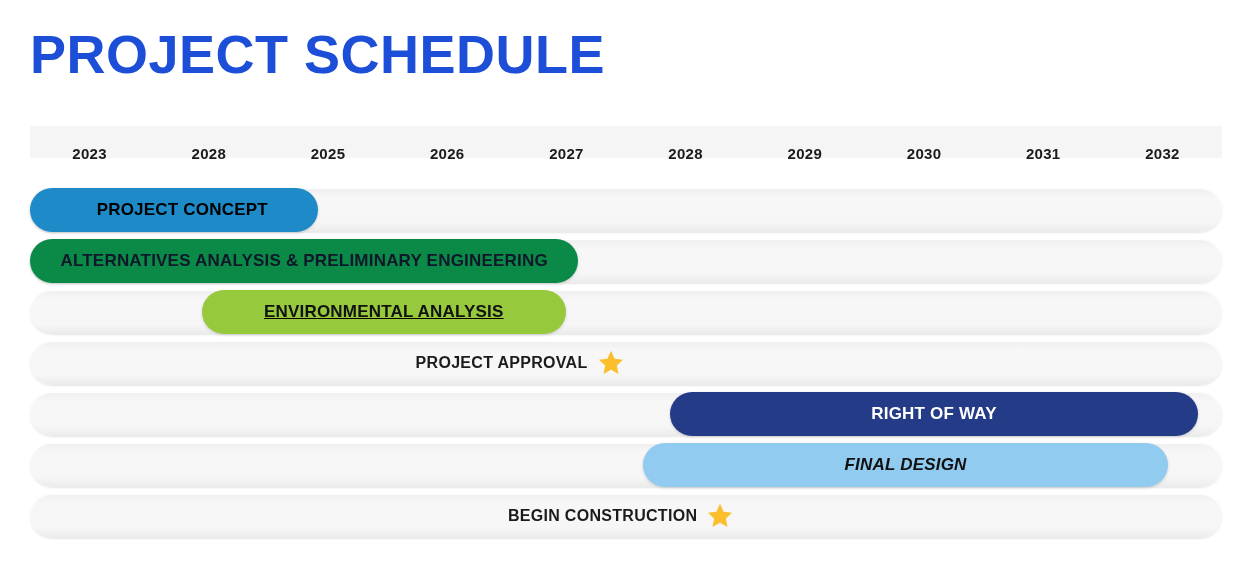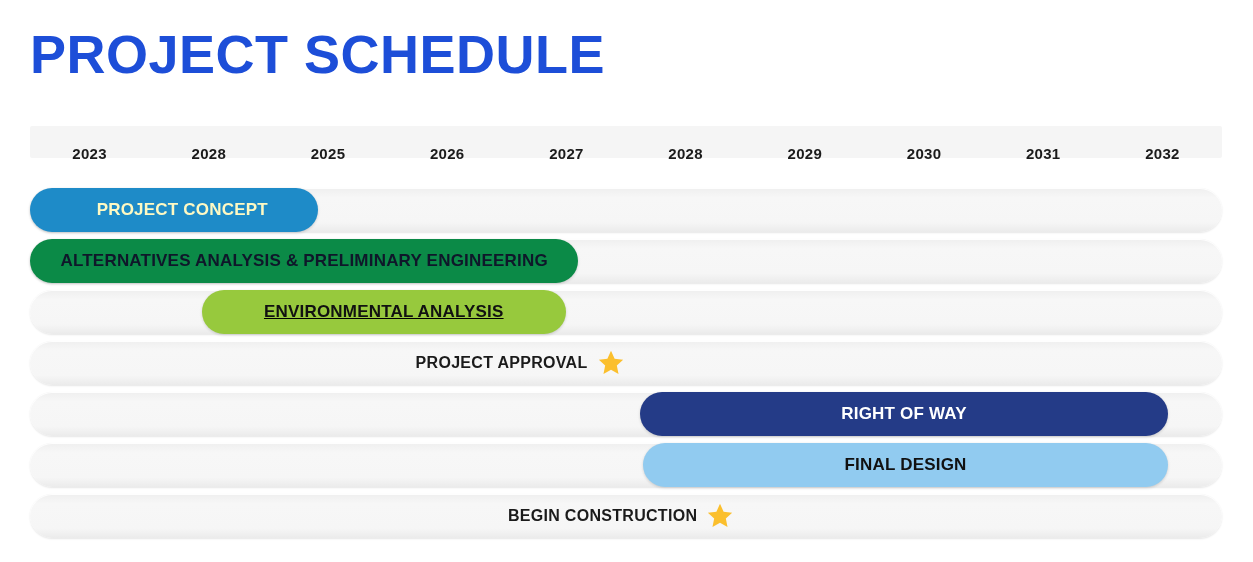--- a/index.html
+++ b/index.html
@@ -146,21 +146,21 @@
         <div class="year-cell">2029</div>
         <div class="year-cell">2030</div>
         <div class="year-cell">2031</div>
         <div class="year-cell">2032</div>
       </div>
   </div>
 
   <div class="tracks">
       <div class="track">
         <div class="bar" style="left: 0px; width: 288.464px; background: rgb(30, 139, 200);">
-          <span class="bar-label" style="color: #fef9c3; margin-left: 16px;">PROJECT CONCEPT</span>
+          <span class="bar-label" style="color: #000000; margin-left: 16px;">PROJECT CONCEPT</span>
         </div>
       </div>
       <div class="track">
         <div class="bar" style="left: 0px; width: 548.32px; background: rgb(11, 138, 71);">
           <span class="bar-label" style="color: #0f172a;">ALTERNATIVES ANALYSIS &amp; PRELIMINARY ENGINEERING</span>
         </div>
       </div>
       <div class="track">
         <div class="bar" style="left: 172px; width: 363.56px; background: rgb(151, 201, 61); text-decoration: underline;">
           <span class="bar-label" style="color: rgb(17, 17, 17);">ENVIRONMENTAL ANALYSIS</span>
@@ -170,26 +170,26 @@
         <div class="milestone" style="left: 0px; width: 594.504px; justify-content: flex-end;">
           <span class="milestone-label" style="color: rgb(27, 27, 27); text-align: right;">PROJECT APPROVAL</span>
           <span style="display: flex; align-items: center;">
             <svg class="star-icon" viewBox="0 0 24 24">
               <path fill="#fbbf2d" d="M12 1.6l3.1 6.7 7.3 0.85-5.4 5.0 1.45 7.25L12 17.7 5.55 21.4 7 14.15 1.6 9.15l7.3-0.85z"></path>
             </svg>
           </span>
         </div>
       </div>
       <div class="track">
-        <div class="bar" style="left: 610px; width: 528.056px; background: rgb(36, 59, 135);">
+        <div class="bar" style="left: 640px; width: 528.056px; background: rgb(36, 59, 135);">
           <span class="bar-label" style="color: rgb(255, 255, 255);">RIGHT OF WAY</span>
         </div>
       </div>
       <div class="track">
-        <div class="bar" style="left: 612.688px; width: 525.672px; background: rgb(145, 203, 240);">
+        <div class="bar" style="left: 612.688px; width: 525.672px; background: rgb(145, 203, 240); font-style: italic;">
           <span class="bar-label" style="color: rgb(17, 17, 17);">FINAL DESIGN</span>
         </div>
       </div>
       <div class="track">
         <div class="milestone" style="left: 0px; width: 1182.16px; justify-content: center;">
           <span class="milestone-label" style="color: rgb(27, 27, 27);">BEGIN CONSTRUCTION</span>
           <span style="display: flex; align-items: center;">
             <svg class="star-icon" viewBox="0 0 24 24">
               <path fill="#fbbf2d" d="M12 1.6l3.1 6.7 7.3 0.85-5.4 5.0 1.45 7.25L12 17.7 5.55 21.4 7 14.15 1.6 9.15l7.3-0.85z"></path>
             </svg>

